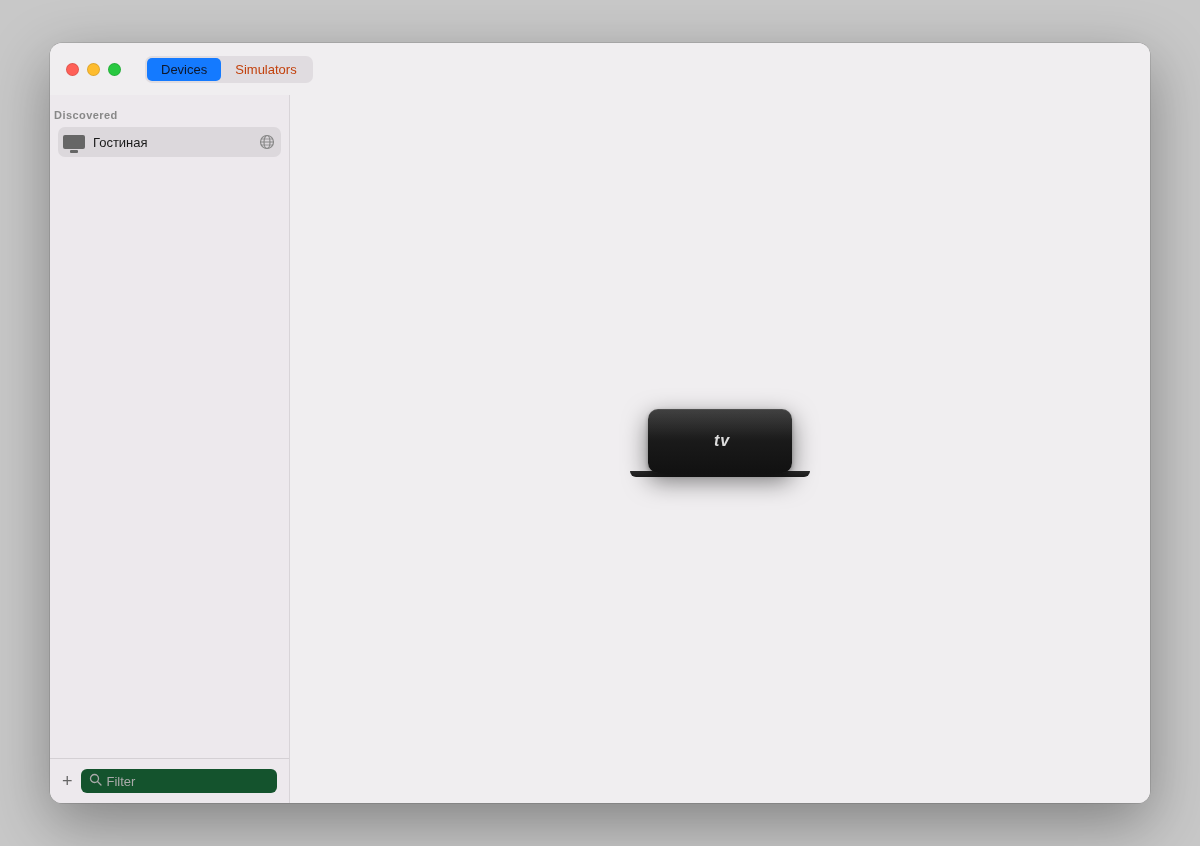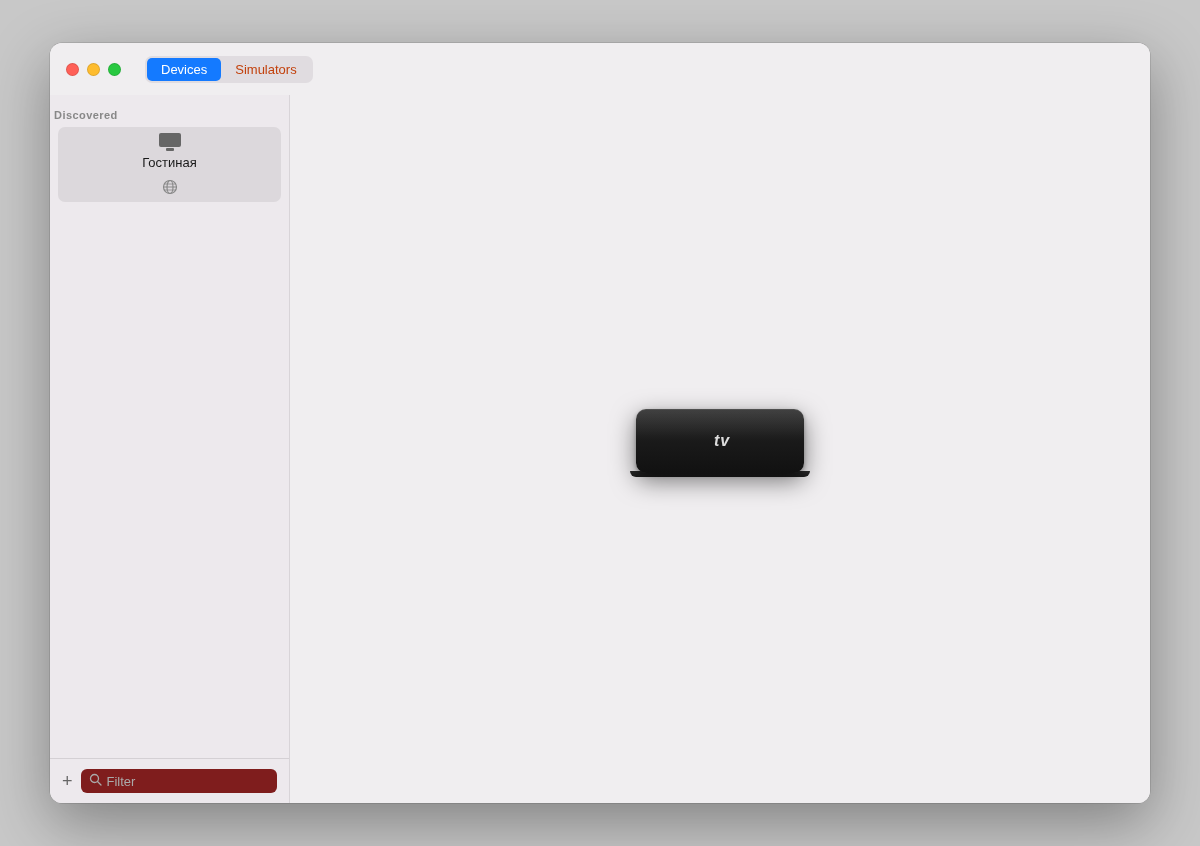--- a/index.html
+++ b/index.html
@@ -65,21 +65,21 @@
       padding: 4px 14px;
       border-radius: 5px;
       font-size: 13px;
       font-weight: 500;
       cursor: pointer;
       color: #c2410c;
     }
 
     .tab.active {
       background: #147aff;
-      color: #ffffff;
+      color: #0f172a;
     }
 
     
     .main-content {
       display: flex;
       flex: 1;
       overflow: hidden;
     }
 
     
@@ -103,21 +103,20 @@
 
     .sidebar-item {
       display: flex;
       align-items: center;
       padding: 6px 5px;
       border-radius: 7px;
       margin: 0 8px;
       cursor: pointer;
       background: #dcd8dc;
       gap: 8px;
-      flex-direction: column;
     }
 
     .sidebar-item-icon {
       width: 22px;
       height: 14px;
       background: #666;
       border-radius: 2px;
       flex-shrink: 0;
       position: relative;
     }
@@ -164,21 +163,21 @@
 
     .sidebar-footer-add {
       font-size: 18px;
       color: #666;
       cursor: pointer;
       line-height: 1;
     }
 
     .sidebar-footer-filter-wrapper {
       flex: 1;
-      background: #7f1d1d;
+      background: #14532d;
       border-radius: 6px;
       display: flex;
       align-items: center;
       padding: 4px 8px;
       gap: 5px;
     }
 
     .sidebar-footer-filter-icon {
       font-size: 12px;
       color: #999;
@@ -211,21 +210,21 @@
     .appletv-device {
       width: 160px;
       height: 80px;
       position: relative;
       display: flex;
       flex-direction: column;
       align-items: center;
     }
 
     .appletv-body {
-      width: 168px;
+      width: 144px;
       height: 64px;
       background: linear-gradient(180deg, #3a3a3a 0%, #1a1a1a 50%, #111 100%);
       border-radius: 10px;
       display: flex;
       align-items: center;
       justify-content: center;
       position: relative;
       box-shadow:
         0 8px 24px rgba(0,0,0,0.5),
         0 2px 4px rgba(0,0,0,0.3),

